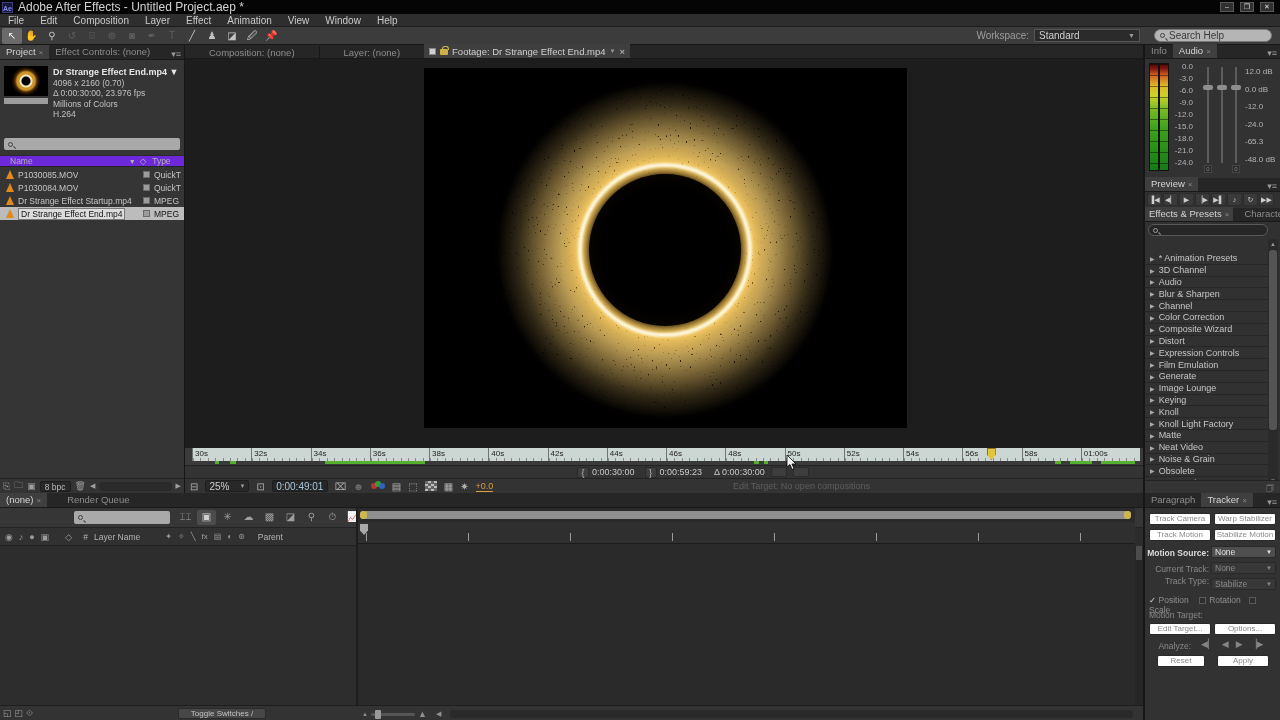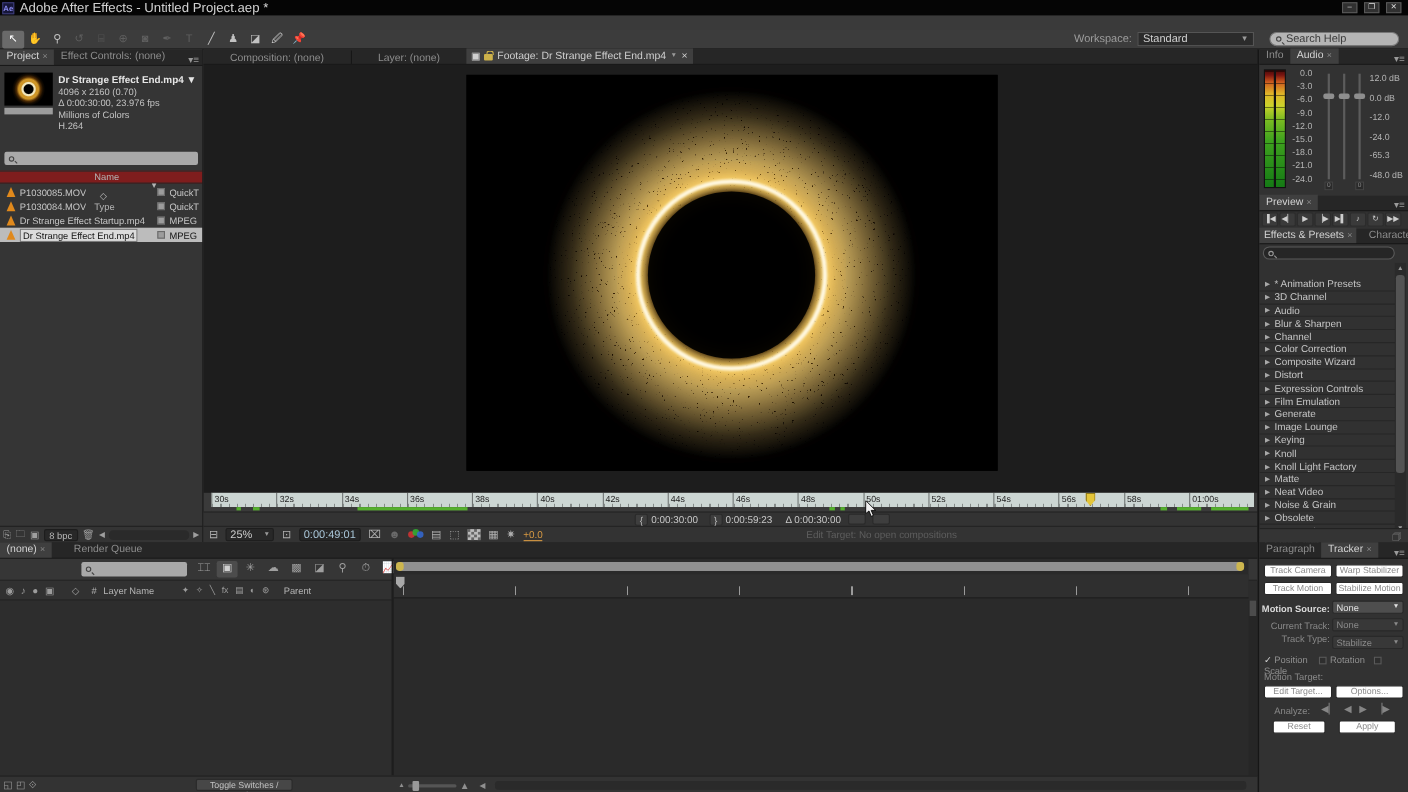--- a/index.html
+++ b/index.html
@@ -51,23 +51,23 @@
   
   .proj-panel { left:0; top:45px; width:184px; height:448px; background:#353535; }
   .thumb { left:4px; top:21px; width:44px; height:30px; background:#000; position:absolute; }
   .thumb-ring { position:absolute; inset:0;
     background:radial-gradient(circle at 50% 50%, rgba(0,0,0,0) 0 4px, rgba(255,244,200,.95) 5px 6px,
       rgba(243,176,46,.85) 7px 9px, rgba(160,90,10,.5) 11px, rgba(90,50,5,.25) 13px, transparent 15px); }
   .thumb-bar { left:4px; top:53px; width:44px; height:6px; background:#9c9c9c; position:absolute; }
   .finfo { left:53px; top:22px; position:absolute; line-height:10.5px; font-size:8.5px; color:#c2c2c2; }
   .finfo .fname { color:#e6e6e6; font-weight:bold; font-size:9px; }
   .proj-search { left:4px; top:93px; width:176px; height:12px; position:absolute; }
-  .proj-cols { left:0; top:110px; width:184px; height:12px; position:absolute; background:#7f1d1d;
+  .proj-cols { left:0; top:110px; width:184px; height:12px; position:absolute; background:#6d28d9;
                border-top:1px solid #2a2a2a; border-bottom:1px solid #252525; display:flex; align-items:center;
-               font-size:8.5px; color:#b3b3b3;flex-direction:column; }
+               font-size:8.5px; color:#b3b3b3; }
   .proj-rows { left:0; top:123px; width:184px; position:absolute; }
   .prow { height:13px; display:flex; align-items:center; font-size:8.5px; color:#c6c6c6;justify-content:flex-end; }
   .prow.selected { background:#bcbcbc; color:#141414; }
   .prow.selected .pname { background:#dcdcdc; border:1px solid #7a7a7a; padding:0 2px; }
   .cone { width:0; height:0; border-left:4px solid transparent; border-right:4px solid transparent;
           border-bottom:9px solid #e0891c; margin:0 4px 0 6px; flex:none; }
   .pname { white-space:nowrap; overflow:hidden; }
   .pcheck { width:7px; height:7px; background:#9c9c9c; border:1px solid #6a6a6a; margin-left:auto; flex:none; }
   .ptype { width:34px; padding-left:4px; flex:none; }
   .proj-bottom { left:0; top:433px; width:184px; height:15px; position:absolute; background:#343434;
@@ -209,20 +209,32 @@
     <div class="ae-logo">Ae</div>
     <div class="win-title">Adobe After Effects - Untitled Project.aep *</div>
     <div class="winbtns">
 
     <div class="winbtn">–</div>
         <div class="winbtn">❐</div>
         <div class="winbtn">✕</div>
       </div>
   </div>
 
+  <div class="abs menubar">
+
+  <div class="menu-item">File</div>
+      <div class="menu-item">Edit</div>
+      <div class="menu-item">Composition</div>
+      <div class="menu-item">Layer</div>
+      <div class="menu-item">Effect</div>
+      <div class="menu-item">Animation</div>
+      <div class="menu-item">View</div>
+      <div class="menu-item">Window</div>
+      <div class="menu-item">Help</div>
+    </div>
 
   <div class="abs toolbar">
     <span style="display:flex;align-items:center;">
 
     <span class="tool active">↖</span>
         <span class="tool">✋</span>
         <span class="tool">⚲</span>
         <span class="tool dim">↺</span>
         <span class="tool dim">⌸</span>
         <span class="tool dim">⊕</span>

